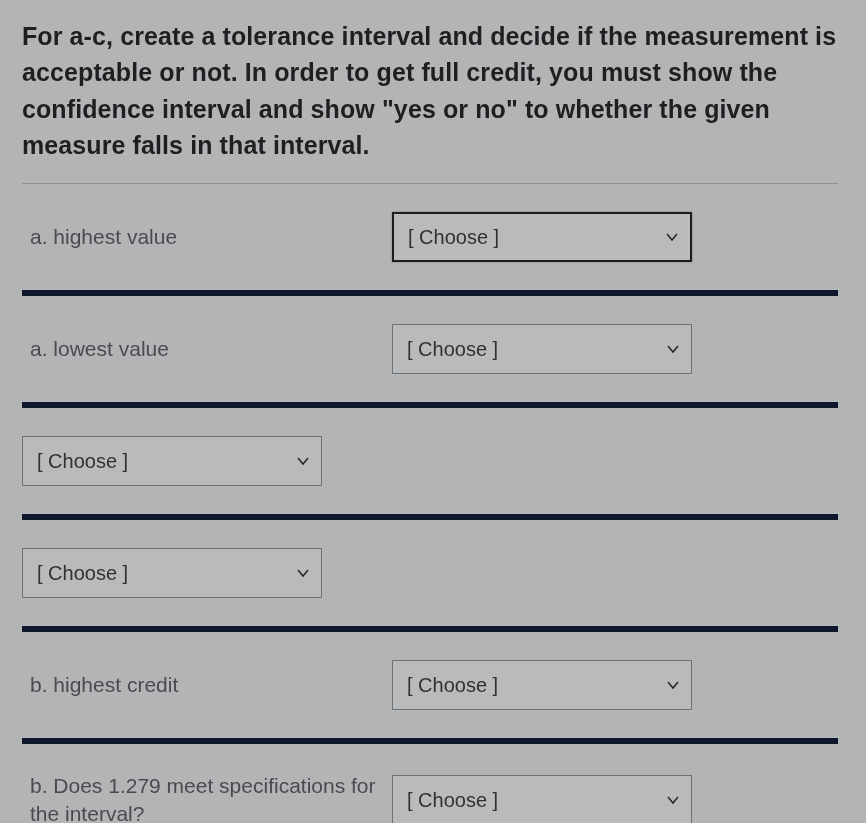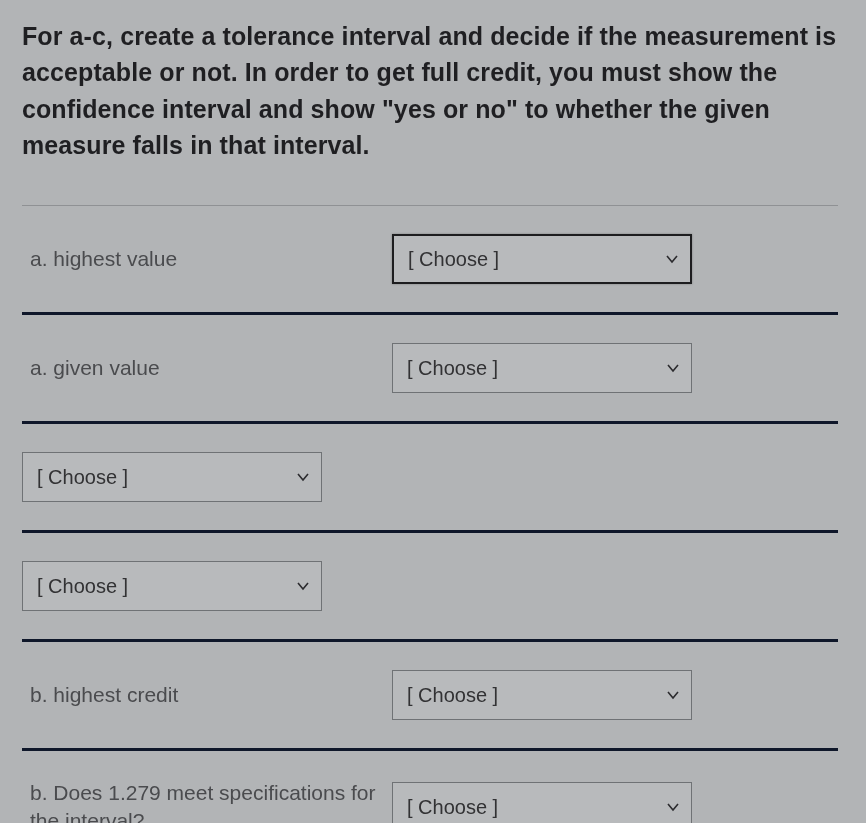--- a/index.html
+++ b/index.html
@@ -13,30 +13,30 @@
   }
   .page {
     padding: 18px 28px 10px 22px;
   }
   .instructions {
     font-size: 25px;
     font-weight: 700;
     line-height: 1.45;
     letter-spacing: 0.1px;
     color: #1f1f22;
-    margin-bottom: 42px;
+    margin-bottom: 20px;
   }
   .table {
     width: 100%;
     border-top: 1px solid #8f9194;
   }
   .row {
     display: flex;
     align-items: center;
-    border-bottom: 3px solid #0f172a;
+    border-bottom: 6px solid #0f172a;
     padding: 28px 0 28px 0;
     min-height: 108px;
   }
   .row:last-child {
     border-bottom: none;
   }
   .label-cell {
     flex: 0 0 370px;
     padding-left: 8px;
     padding-right: 10px;
@@ -91,21 +91,21 @@
           <span class="chevron">
             <svg width="12" height="10" viewBox="0 0 12 10">
                 <path d="M1 2 L6 8 L11 2" fill="none" stroke="#2b2b2e" stroke-width="1.6"></path>
               </svg>
           </span>
         </div>
       </div>
     </div>
 
     <div class="row">
-      <div class="label-cell">a. given value</div>
+      <div class="label-cell">a. lowest value</div>
       <div class="dropdown-cell">
         <div class="dropdown">
           <span class="dropdown-text">[ Choose ]</span>
           <span class="chevron">
             <svg width="12" height="10" viewBox="0 0 12 10">
                 <path d="M1 2 L6 8 L11 2" fill="none" stroke="#2b2b2e" stroke-width="1.6"></path>
               </svg>
           </span>
         </div>
       </div>

